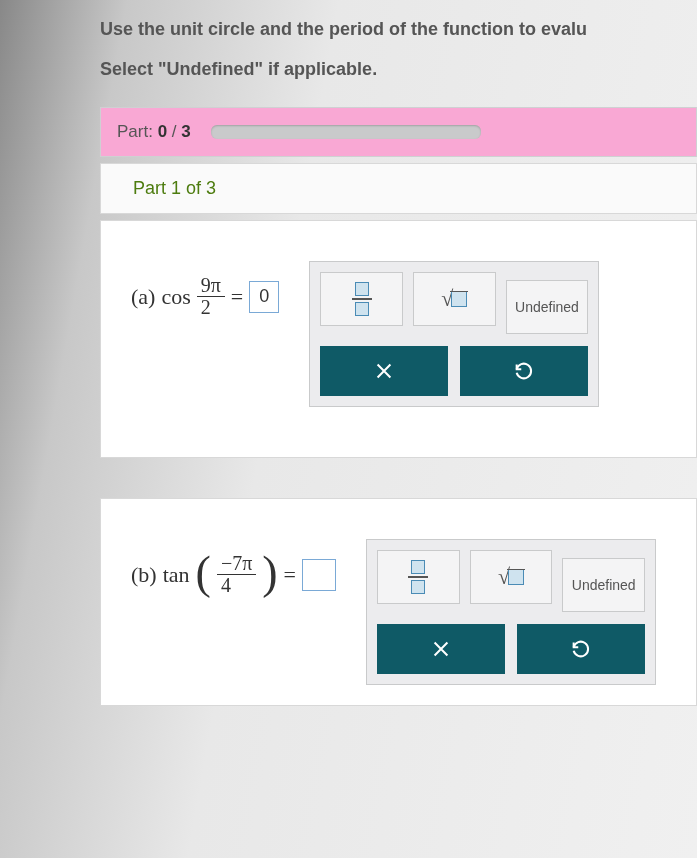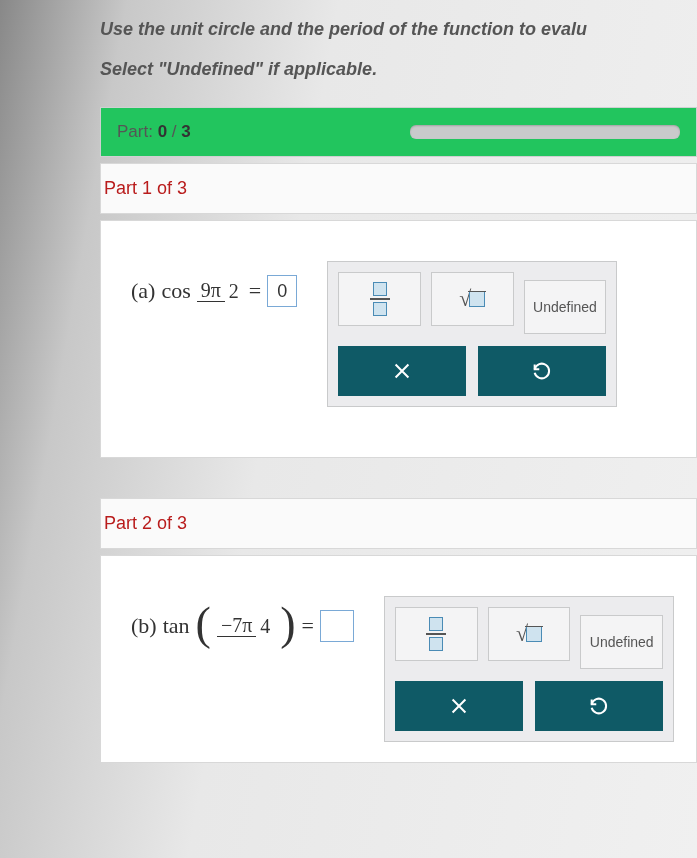--- a/index.html
+++ b/index.html
@@ -13,55 +13,53 @@
   }
   .page {
     padding: 10px 0 0 100px;
   }
   .instructions {
     font-size: 18px;
     font-weight: bold;
     color: #555;
     line-height: 2.2;
     margin-bottom: 18px;
-    font-style: italic;
   }
   .part-header {
-    background: #22c55e;
+    background: #f9a8d4;
     border: 1px solid #cfd0d2;
     padding: 14px 16px;
     display: flex;
     align-items: center;
     gap: 20px;
     font-size: 17px;
     color: #555;
     margin-bottom: 6px;
-    justify-content: space-between;
   }
   .part-header .label { white-space: nowrap; }
   .part-header strong { color:#333; }
   .progress-track {
     flex: 0 0 270px;
     height: 14px;
     border-radius: 6px;
     background: #c9cacb;
     box-shadow: inset 0 1px 2px rgba(0,0,0,.2);
     overflow: hidden;
   }
   .progress-fill {
     height: 100%;
     background: #2f64c1;
     border-radius: 6px 0 0 6px;
   }
   .part-title {
     background: #fafafa;
     border: 1px solid #d8d8d8;
-    padding: 14px 3px;
+    padding: 14px 32px;
     font-size: 18px;
-    color: #b91c1c;
+    color: #4d7c0f;
     margin-bottom: 6px;
   }
   .part-body {
     background: #fff;
     border: 1px solid #d8d8d8;
     padding: 40px 18px 50px 30px;
     display: flex;
     align-items: flex-start;
     gap: 30px;
     margin-bottom: 40px;
@@ -71,22 +69,22 @@
     align-items: center;
     font-family: "Times New Roman", serif;
     font-size: 22px;
     color: #333;
     gap: 6px;
     margin-top: 14px;
     white-space: nowrap;
   }
   .frac {
     display: inline-flex;
-    flex-direction: row;
-    align-items: flex-end;
+    flex-direction: column;
+    align-items: flex-start;
     font-size: 20px;
     line-height: 1.05;
     vertical-align: middle;
   }
   .frac .num { border-bottom: 1.5px solid #333; padding: 0 4px; }
   .frac .den { padding: 0 4px; }
   .answer-box {
     border: 1.5px solid #7aa9d6;
     min-width: 30px;
     height: 32px;
@@ -228,21 +226,20 @@
           <svg viewBox="0 0 24 24">
               <path d="M4 10 A8 8 0 1 1 4 14"></path>
               <path d="M4 5 L4 10 L9 10"></path>
             </svg>
         </div>
       </div>
     </div>
   </div>
 
 
-  <div class="part-title">Part 2 of 3</div>
   <div class="part-body" style="padding-bottom:20px;margin-bottom:0;">
     <div class="expr">
       <span>(b)</span>
       <span>tan</span>
       <span class="paren">(</span>
       <span class="frac">
         <span class="num">−7π</span>
         <span class="den">4</span>
       </span>
       <span class="paren">)</span>

